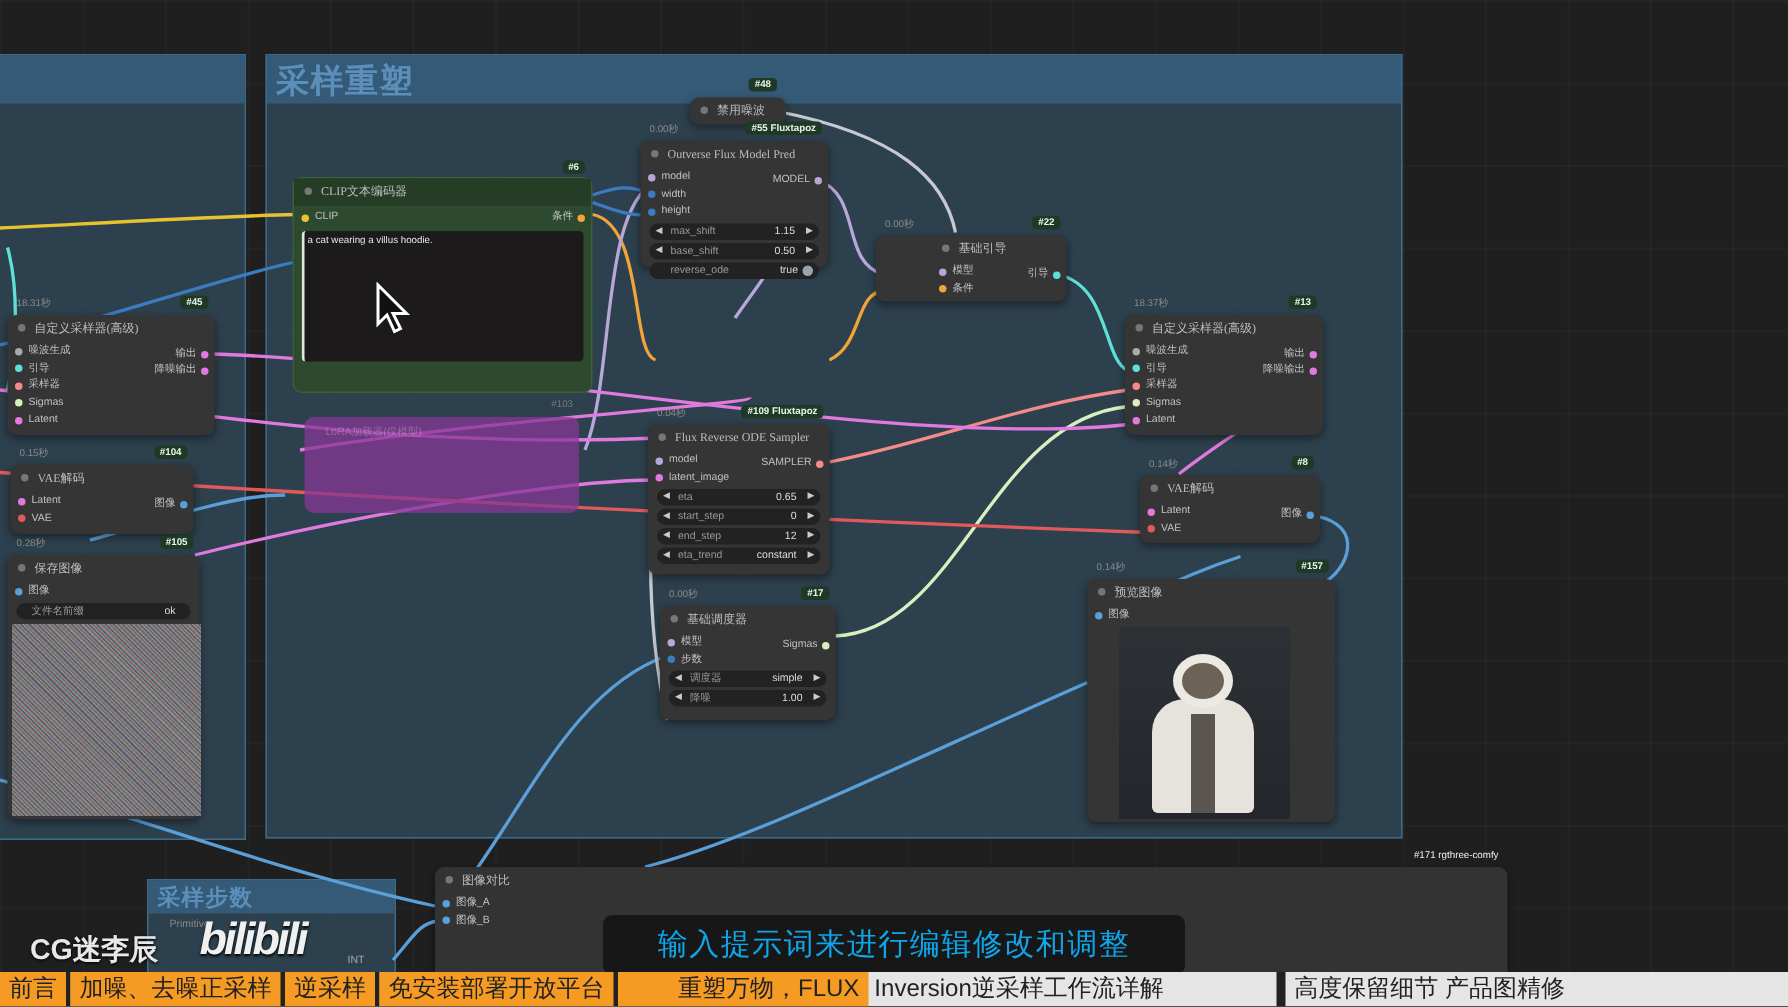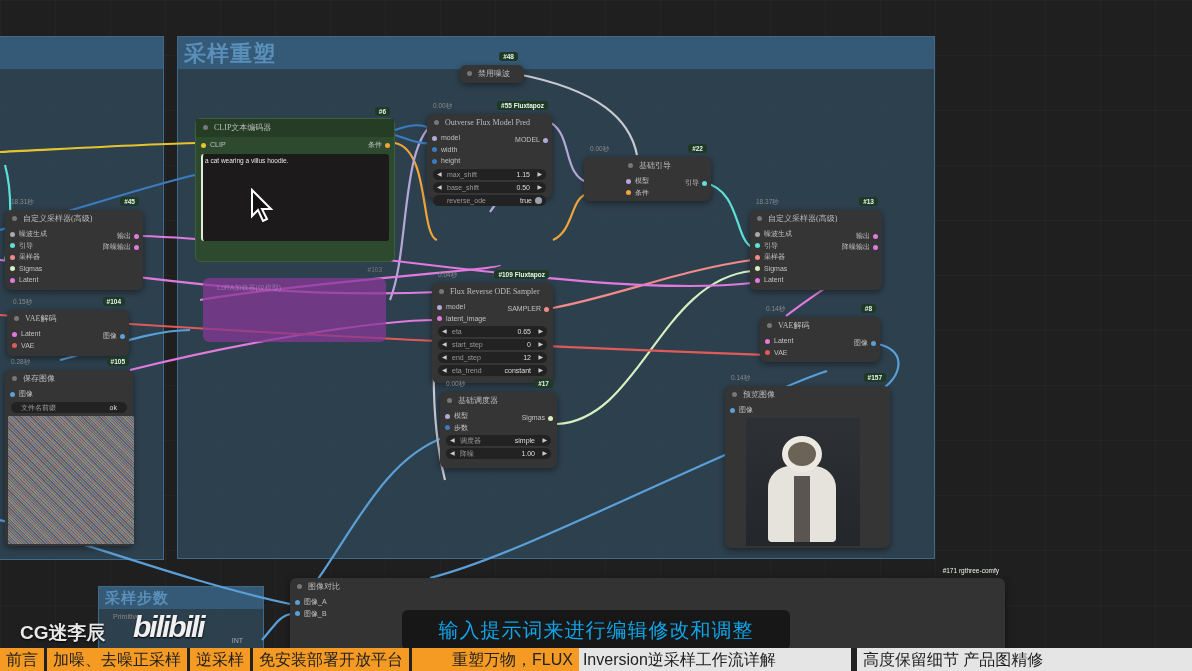--- a/index.html
+++ b/index.html
@@ -95,21 +95,21 @@
       <path d="M445 300 C 430 320, 430 420, 445 480" stroke="#c8c8d0"></path>
       <path d="M200 300 C 320 280, 500 270, 500 265" stroke="#e07adf"></path>
     </g>
   </svg>
 
   <div class="node" style="left:460px;top:65px;width:64px;height:18px;">
     <span class="nbadge" style="right:6px;">#48</span>
     <div class="ntitle">禁用噪波</div>
   </div>
 
-  <div class="node" style="left:427px;top:94px;width:125px;height:84px;margin-top:20px;">
+  <div class="node" style="left:427px;top:94px;width:125px;height:84px;">
     <span class="ntime">0.00秒</span>
     <span class="nbadge">#55 Fluxtapoz</span>
     <div class="ntitle">Outverse Flux Model Pred</div>
     <div class="slot"><span class="dot" style="background:#b7a7d8"></span><span>model</span></div>
     <div class="slot out" style="top:20px;"><span>MODEL</span><span class="dot" style="background:#b7a7d8"></span></div>
     <div class="slot"><span class="dot" style="background:#3b7cc0"></span><span>width</span></div>
     <div class="slot"><span class="dot" style="background:#3b7cc0"></span><span>height</span></div>
     <div class="widget"><span class="larr">◀</span><span>max_shift</span><span class="wval">1.15</span><span class="rarr">▶</span></div>
     <div class="widget"><span class="larr">◀</span><span>base_shift</span><span class="wval">0.50</span><span class="rarr">▶</span></div>
     <div class="widget"><span>reverse_ode</span><span class="wval" style="right:14px;">true</span><span class="toggle-dot"></span></div>
@@ -150,21 +150,21 @@
     <div class="ntitle">Flux Reverse ODE Sampler</div>
     <div class="slot"><span class="dot" style="background:#b7a7d8"></span><span>model</span></div>
     <div class="slot out" style="top:20px;"><span>SAMPLER</span><span class="dot" style="background:#f58a8a"></span></div>
     <div class="slot"><span class="dot" style="background:#e07adf"></span><span>latent_image</span></div>
     <div class="widget"><span class="larr">◀</span><span>eta</span><span class="wval">0.65</span><span class="rarr">▶</span></div>
     <div class="widget"><span class="larr">◀</span><span>start_step</span><span class="wval">0</span><span class="rarr">▶</span></div>
     <div class="widget"><span class="larr">◀</span><span>end_step</span><span class="wval">12</span><span class="rarr">▶</span></div>
     <div class="widget"><span class="larr">◀</span><span>eta_trend</span><span class="wval">constant</span><span class="rarr">▶</span></div>
   </div>
 
-  <div class="node" style="left:440px;top:392px;width:117px;height:76px;">
+  <div class="node" style="left:440px;top:404px;width:117px;height:76px;">
     <span class="ntime">0.00秒</span>
     <span class="nbadge">#17</span>
     <div class="ntitle">基础调度器</div>
     <div class="slot"><span class="dot" style="background:#b7a7d8"></span><span>模型</span></div>
     <div class="slot out" style="top:20px;"><span>Sigmas</span><span class="dot" style="background:#d8f0c0"></span></div>
     <div class="slot"><span class="dot" style="background:#3b7cc0"></span><span>步数</span></div>
     <div class="widget"><span class="larr">◀</span><span>调度器</span><span class="wval">simple</span><span class="rarr">▶</span></div>
     <div class="widget"><span class="larr">◀</span><span>降噪</span><span class="wval">1.00</span><span class="rarr">▶</span></div>
   </div>
 

